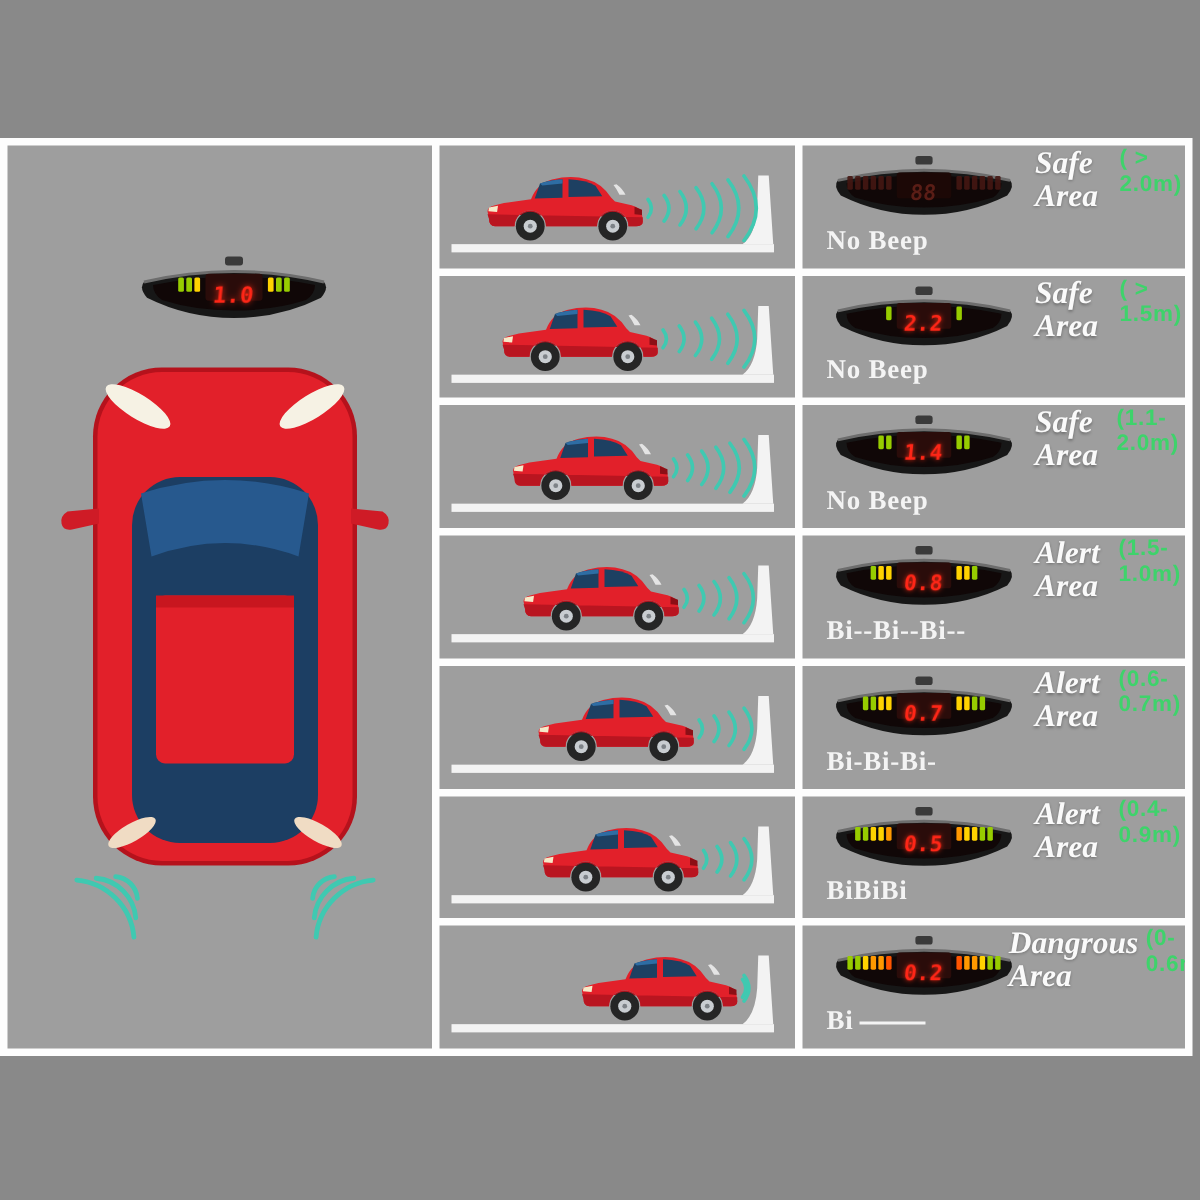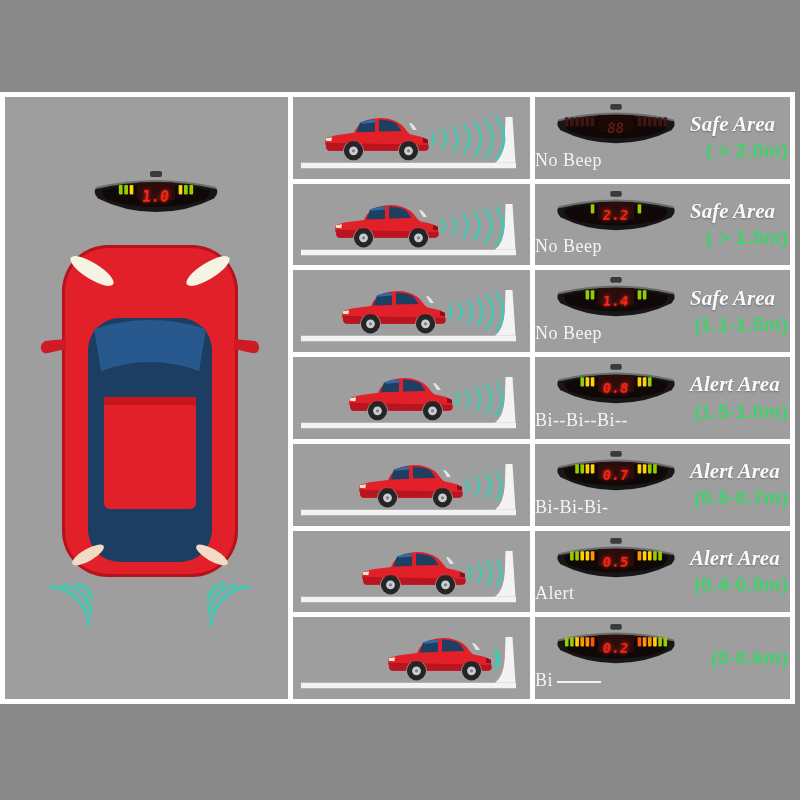--- a/index.html
+++ b/index.html
@@ -5,30 +5,30 @@
   html,body{margin:0;padding:0;}
   body{width:800px;height:800px;background:#898989;position:relative;overflow:hidden;
        font-family:"Liberation Serif", serif;}
   .frame{position:absolute;left:0;top:92px;width:795px;height:612px;background:#fdfdfd;
          box-sizing:border-box;padding:5px;display:grid;
          grid-template-columns:283px 237px 255px;grid-template-rows:repeat(7,1fr);gap:5px;}
   .cell{background:#9e9e9e;position:relative;overflow:hidden;}
   .left-cell{grid-column:1;grid-row:1/8;}
   .scene-cell svg{position:absolute;left:0;top:0;width:100%;height:100%;}
   .disp-wrap{position:absolute;}
-  .beep{position:absolute;left:0;bottom:8px;color:#f4f4f4;font-size:18px;
-        letter-spacing:.5px;white-space:nowrap;}
+  .beep{position:absolute;left:16px;bottom:8px;color:#f4f4f4;font-size:18px;
+        letter-spacing:.5px;white-space:nowrap;font-weight:bold;}
   .beep .dash{display:inline-block;width:44px;height:2px;background:#f4f4f4;
               vertical-align:middle;margin-left:4px;}
   .info-right{position:absolute;left:155px;top:0;bottom:0;right:2px;display:flex;
-              flex-direction:column;justify-content:center;gap:5px;}
+              flex-direction:row;justify-content:center;gap:5px;}
   .area-title{color:#fafafa;font-style:italic;font-weight:bold;font-size:21px;
               line-height:1.05;text-shadow:0 1px 2px rgba(0,0,0,.3);}
   .range{color:#3ed36b;font-family:"Liberation Sans",sans-serif;font-weight:700;
-         font-size:19px;letter-spacing:.5px;text-align:right;}
+         font-size:15px;letter-spacing:.5px;}
   .digit-text{font-family:"DejaVu Sans Mono",monospace;font-weight:bold;}
 </style>
 </head>
 <body>
 
 <svg width="0" height="0" style="position:absolute">
   <defs>
     <symbol id="car-side" viewBox="0 0 108 52">
       <path d="M3,36 L2,31 Q2,28 7,27 L13,25.5 L31,23 Q35,12.5 45,9.8 Q58,6.6 68,9.6 Q78,12 84.5,22 L87,24.5 L98,27 Q104,28.5 105,33 L105.5,38 Q105.5,41 101,41 L96,41 A10.5,10.5 0 0 0 75,41 L41,41 A10.5,10.5 0 0 0 20,41 L7,41 Q3,41 3,36 Z" fill="#e2202a"></path>
       <path d="M3,36 L2,33 L105.5,35 L105.5,38 Q105.5,41 101,41 L96,41 A10.5,10.5 0 0 0 75,41 L41,41 A10.5,10.5 0 0 0 20,41 L7,41 Q3,41 3,36 Z" fill="#b91520"></path>
@@ -200,21 +200,21 @@
           <rect x="92.0" y="15" width="3.8" height="9.5" rx="1" fill="#97cc00" opacity="1"></rect>
           <rect x="37.6" y="15" width="3.8" height="9.5" rx="1" fill="#97cc00" opacity="1"></rect>
           <rect x="86.6" y="15" width="3.8" height="9.5" rx="1" fill="#97cc00" opacity="1"></rect>
     <text x="64" y="27.5" text-anchor="middle" dominant-baseline="middle" class="digit-text" font-size="15" fill="#ff2617" transform="skewX(-6)" transform-origin="64 22" style="filter:drop-shadow(0 0 2px rgba(255,45,20,.85));">1.4</text>
   </svg></div>
     <div class="beep"><span>No Beep</span></div>
     <div class="info-right">
       <div class="area-title">
           <div class="area-line">Safe Area</div>
         </div>
-      <div class="range">(1.1-1.5m)</div>
+      <div class="range">(1.1-2.0m)</div>
     </div>
     </div>
     <div class="cell scene-cell" style="grid-area: 4 / 2;">
       <svg viewBox="0 0 237 82" preserveAspectRatio="none">
     <rect x="8" y="66" width="215" height="5.5" fill="#f3f3f3"></rect>
     <path d="M212.5,20 L219.5,20 L222.5,66 L202,66 Q210.5,60 211.8,42 Z" fill="#f3f3f3"></path>
     <use href="#car-side" x="54" y="13" width="108" height="52"></use>
     <g stroke="#3fc9b1" stroke-width="2.4" fill="none" stroke-linecap="round">
           <path d="M163.0,36.0 Q167.6,42 163.0,48.0"></path>
           <path d="M173.0,33.4 Q179.5,42 173.0,50.6"></path>
@@ -275,21 +275,21 @@
           <rect x="92.0" y="15" width="3.8" height="9.5" rx="1" fill="#ffd200" opacity="1"></rect>
           <rect x="37.6" y="15" width="3.8" height="9.5" rx="1" fill="#ffd200" opacity="1"></rect>
           <rect x="86.6" y="15" width="3.8" height="9.5" rx="1" fill="#ffd200" opacity="1"></rect>
     <text x="64" y="27.5" text-anchor="middle" dominant-baseline="middle" class="digit-text" font-size="15" fill="#ff2617" transform="skewX(-6)" transform-origin="64 22" style="filter:drop-shadow(0 0 2px rgba(255,45,20,.85));">0.7</text>
   </svg></div>
     <div class="beep"><span>Bi-Bi-Bi-</span></div>
     <div class="info-right">
       <div class="area-title">
           <div class="area-line">Alert Area</div>
         </div>
-      <div class="range">(0.5-0.7m)</div>
+      <div class="range">(0.6-0.7m)</div>
     </div>
     </div>
     <div class="cell scene-cell" style="grid-area: 6 / 2;">
       <svg viewBox="0 0 237 82" preserveAspectRatio="none">
     <rect x="8" y="66" width="215" height="5.5" fill="#f3f3f3"></rect>
     <path d="M212.5,20 L219.5,20 L222.5,66 L202,66 Q210.5,60 211.8,42 Z" fill="#f3f3f3"></path>
     <use href="#car-side" x="67" y="13" width="108" height="52"></use>
     <g stroke="#3fc9b1" stroke-width="2.4" fill="none" stroke-linecap="round">
           <path d="M176.0,36.0 Q180.6,42 176.0,48.0"></path>
           <path d="M185.0,33.4 Q191.5,42 185.0,50.6"></path>
@@ -310,21 +310,21 @@
           <rect x="21.4" y="15" width="3.8" height="9.5" rx="1" fill="#97cc00" opacity="1"></rect>
           <rect x="102.8" y="15" width="3.8" height="9.5" rx="1" fill="#97cc00" opacity="1"></rect>
           <rect x="26.8" y="15" width="3.8" height="9.5" rx="1" fill="#ffd200" opacity="1"></rect>
           <rect x="97.4" y="15" width="3.8" height="9.5" rx="1" fill="#ffd200" opacity="1"></rect>
           <rect x="32.2" y="15" width="3.8" height="9.5" rx="1" fill="#ffd200" opacity="1"></rect>
           <rect x="92.0" y="15" width="3.8" height="9.5" rx="1" fill="#ffd200" opacity="1"></rect>
           <rect x="37.6" y="15" width="3.8" height="9.5" rx="1" fill="#ff9800" opacity="1"></rect>
           <rect x="86.6" y="15" width="3.8" height="9.5" rx="1" fill="#ff9800" opacity="1"></rect>
     <text x="64" y="27.5" text-anchor="middle" dominant-baseline="middle" class="digit-text" font-size="15" fill="#ff2617" transform="skewX(-6)" transform-origin="64 22" style="filter:drop-shadow(0 0 2px rgba(255,45,20,.85));">0.5</text>
   </svg></div>
-    <div class="beep"><span>Alert</span></div>
+    <div class="beep"><span>BiBiBi</span></div>
     <div class="info-right">
       <div class="area-title">
           <div class="area-line">Alert Area</div>
         </div>
       <div class="range">(0.4-0.9m)</div>
     </div>
     </div>
     <div class="cell scene-cell" style="grid-area: 7 / 2;">
       <svg viewBox="0 0 237 82" preserveAspectRatio="none">
     <rect x="8" y="66" width="215" height="5.5" fill="#f3f3f3"></rect>
@@ -352,16 +352,20 @@
           <rect x="26.8" y="15" width="3.8" height="9.5" rx="1" fill="#ff9800" opacity="1"></rect>
           <rect x="97.4" y="15" width="3.8" height="9.5" rx="1" fill="#ff9800" opacity="1"></rect>
           <rect x="32.2" y="15" width="3.8" height="9.5" rx="1" fill="#ff9800" opacity="1"></rect>
           <rect x="92.0" y="15" width="3.8" height="9.5" rx="1" fill="#ff9800" opacity="1"></rect>
           <rect x="37.6" y="15" width="3.8" height="9.5" rx="1" fill="#ff5400" opacity="1"></rect>
           <rect x="86.6" y="15" width="3.8" height="9.5" rx="1" fill="#ff5400" opacity="1"></rect>
     <text x="64" y="27.5" text-anchor="middle" dominant-baseline="middle" class="digit-text" font-size="15" fill="#ff2617" transform="skewX(-6)" transform-origin="64 22" style="filter:drop-shadow(0 0 2px rgba(255,45,20,.85));">0.2</text>
   </svg></div>
     <div class="beep"><span>Bi</span><span class="dash"></span></div>
     <div class="info-right">
+      <div class="area-title">
+          <div class="area-line">Dangrous</div>
+          <div class="area-line">Area</div>
+        </div>
       <div class="range">(0-0.6m)</div>
     </div>
     </div>
   </div>
 
 </body></html>

